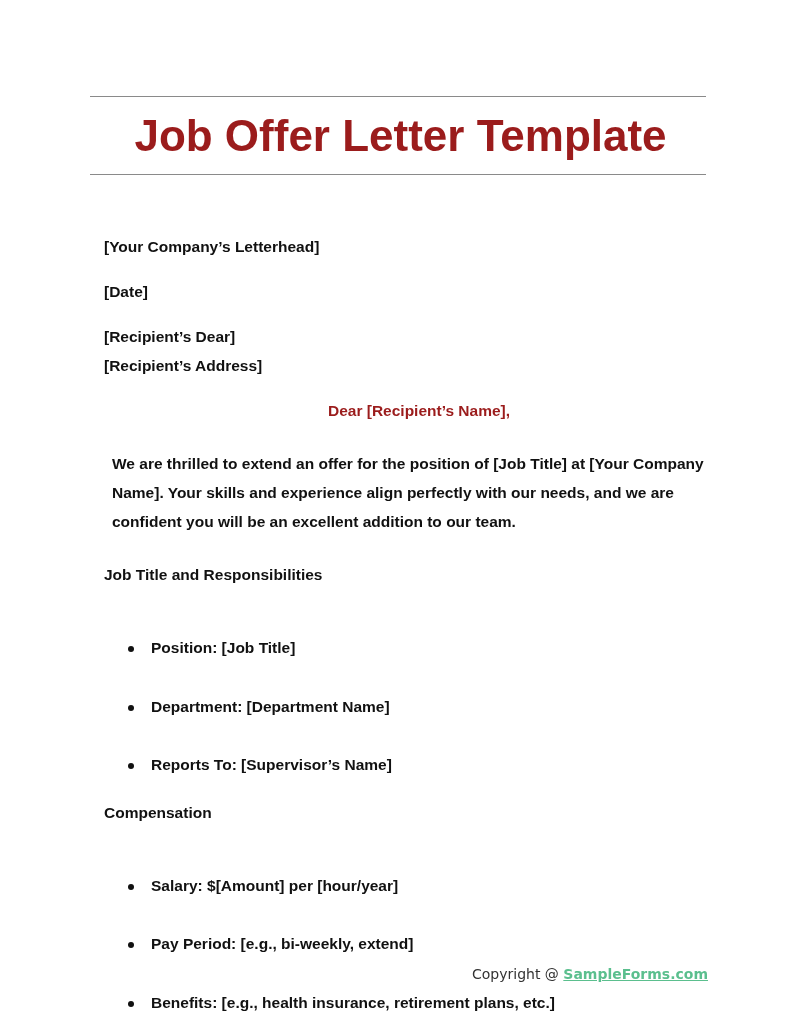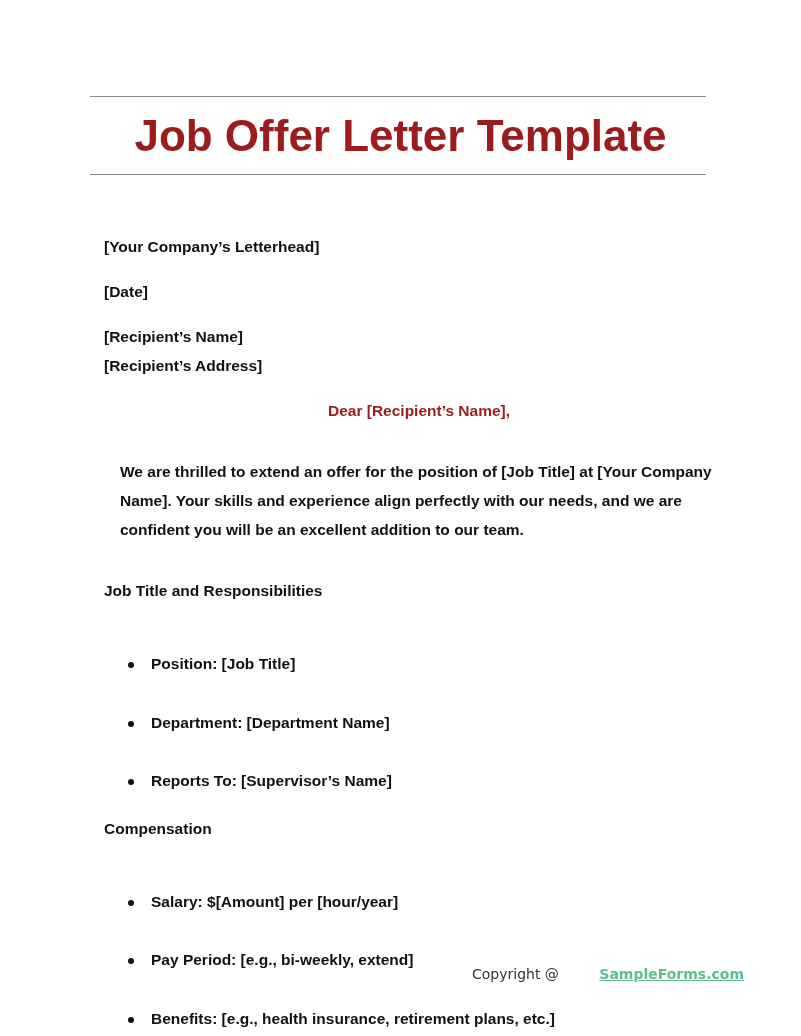--- a/index.html
+++ b/index.html
@@ -42,21 +42,21 @@
       left: 104px;
       width: 630px;
       font-size: 15.5px;
       font-weight: bold;
       line-height: 29px;
     }
     .line { margin: 0; }
     .gap { height: 16px; }
     .red { color: #9b1c1c; text-align: center; }
     .para {
-      margin: 16px;
+      margin: 8px;
       font-weight: bold;
       line-height: 29px;
     }
     .section-head {
       margin: 0;
       font-weight: bold;
     }
     ul.bullets {
       list-style: none;
       margin: 0;
@@ -83,36 +83,35 @@
       left: 472px;
       font-size: 15px;
       color: #333333;
       font-family: "DejaVu Sans", sans-serif;
       font-size: 14px;
     }
     .footer a {
       color: #5bbf8e;
       font-weight: bold;
       text-decoration: underline;
-      margin-left: 36px;
     }
   </style>
 </head>
 <body>
 
 <div class="rule top"></div>
 <h1 class="title">Job Offer Letter Template</h1>
 <div class="rule bottom"></div>
 
 <div class="content">
   <p class="line">[Your Company’s Letterhead]</p>
   <div class="gap"></div>
   <p class="line">[Date]</p>
   <div class="gap"></div>
-  <p class="line">[Recipient’s Name]</p>
+  <p class="line">[Recipient’s Dear]</p>
   <p class="line">[Recipient’s Address]</p>
   <div class="gap"></div>
   <p class="line red">Dear [Recipient’s Name],</p>
   <div class="gap"></div>
   <p class="para">We are thrilled to extend an offer for the position of [Job Title] at [Your Company Name]. Your skills and experience align perfectly with our needs, and we are confident you will be an excellent addition to our team.</p>
   <div class="gap"></div>
 
   <p class="section-head">Job Title and Responsibilities</p>
   <div style="height:15px"></div>
   <ul class="bullets">

